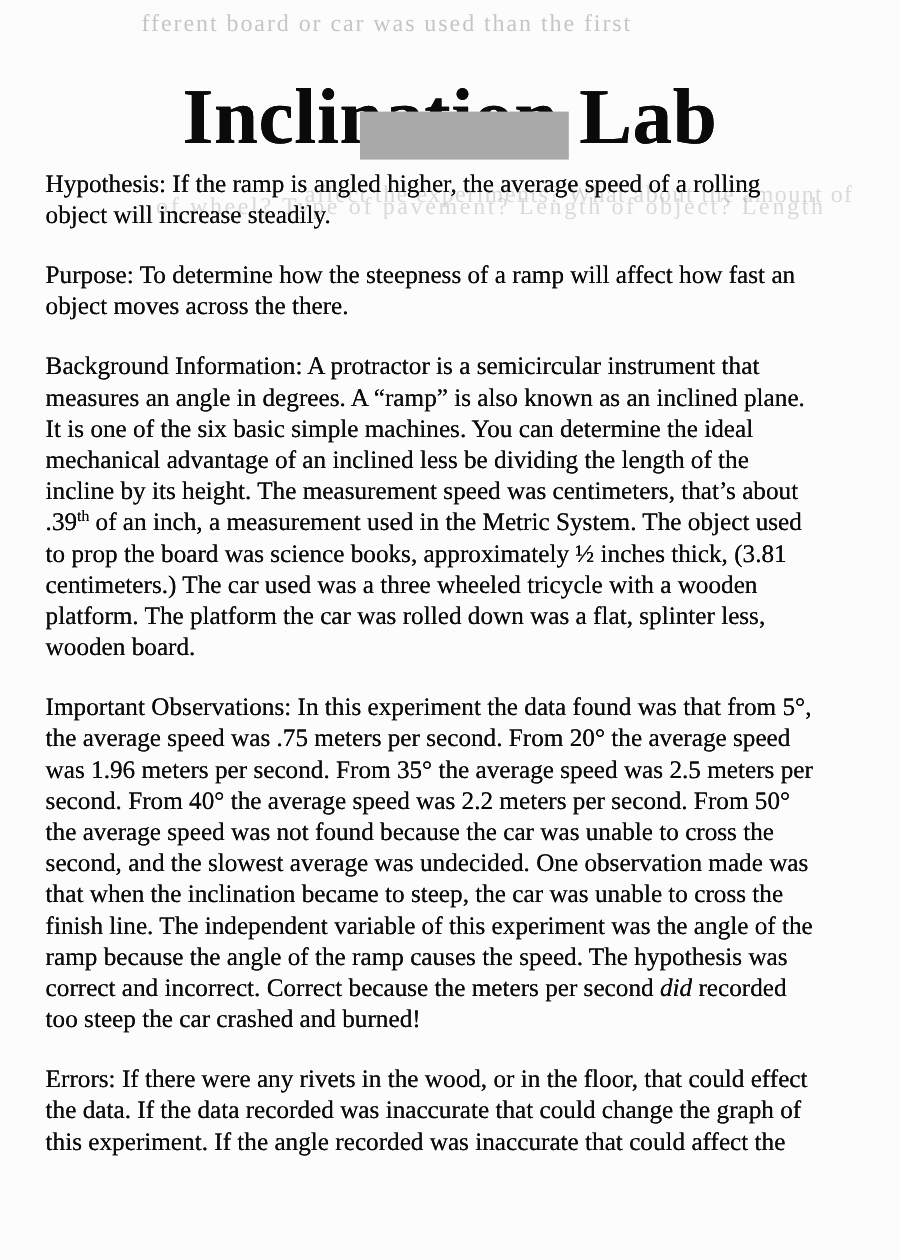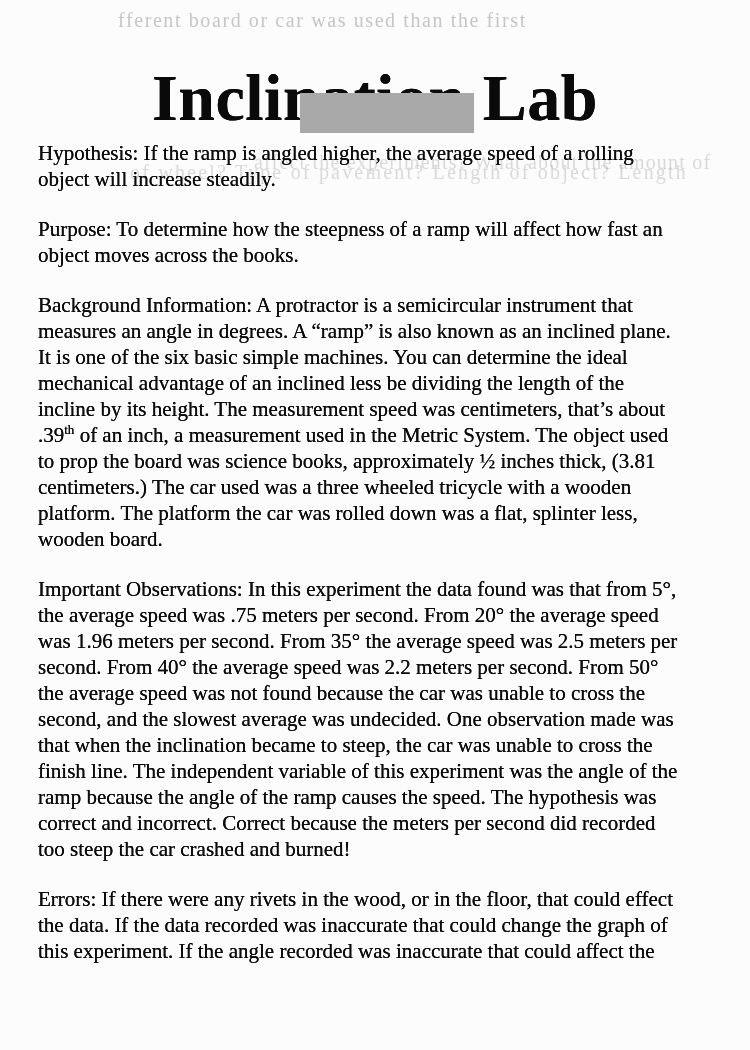--- a/index.html
+++ b/index.html
@@ -49,21 +49,21 @@
     left: 38px; top: 140px;
     width: 700px;
     font-size: 21px;
     line-height: 26px;
     color: #0c0c0c;
     text-shadow: 0 0 0.3px #000;
   }
   .para { margin: 0 0 24px 0; }
   .line { white-space: nowrap; }
   .sup { vertical-align: super; font-size: 0.62em; line-height: 0; }
-  .i   { }
+  .i   { font-style: italic; }
 </style>
 </head>
 <body>
 
 <div class="page" style="background: rgb(252, 252, 252);">
 
   <div class="ghost ghost-top">fferent board or car was used than the first</div>
 
   <h1 class="title">Inclination Lab</h1>
 
@@ -73,21 +73,21 @@
 
   <div class="ghost ghost-mid2">of wheel? Type of pavement? Length of object? Length</div>
 
   <main style="color: rgb(12, 12, 12);">
       <div class="para">
         <div class="line"><span>Hypothesis: If the ramp is angled higher, the average speed of a rolling</span></div>
         <div class="line"><span>object will increase steadily.</span></div>
       </div>
       <div class="para">
         <div class="line"><span>Purpose: To determine how the steepness of a ramp will affect how fast an</span></div>
-        <div class="line"><span>object moves across the books.</span></div>
+        <div class="line"><span>object moves across the there.</span></div>
       </div>
       <div class="para">
         <div class="line"><span>Background Information: A protractor is a semicircular instrument that</span></div>
         <div class="line"><span>measures an angle in degrees. A “ramp” is also known as an inclined plane.</span></div>
         <div class="line"><span>It is one of the six basic simple machines. You can determine the ideal</span></div>
         <div class="line"><span>mechanical advantage of an inclined less be dividing the length of the</span></div>
         <div class="line"><span>incline by its height. The measurement speed was centimeters, that’s about</span></div>
         <div class="line"><span>.39</span><span class="sup">th</span><span> of an inch, a measurement used in the Metric System. The object used</span></div>
         <div class="line"><span>to prop the board was science books, approximately ½ inches thick, (3.81</span></div>
         <div class="line"><span>centimeters.) The car used was a three wheeled tricycle with a wooden</span></div>

